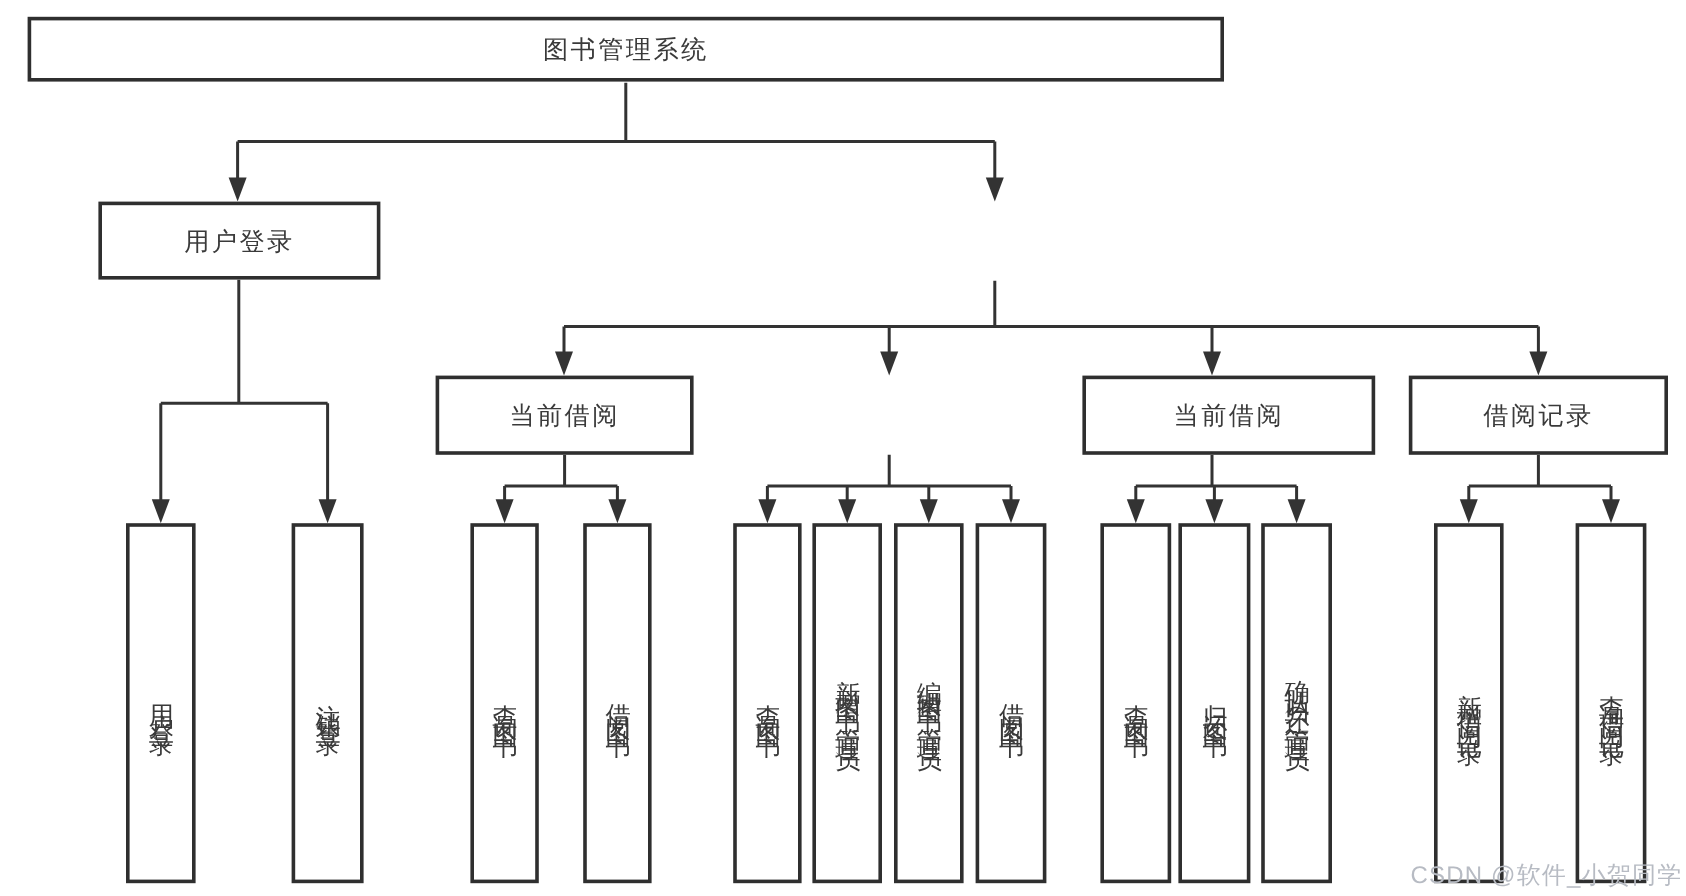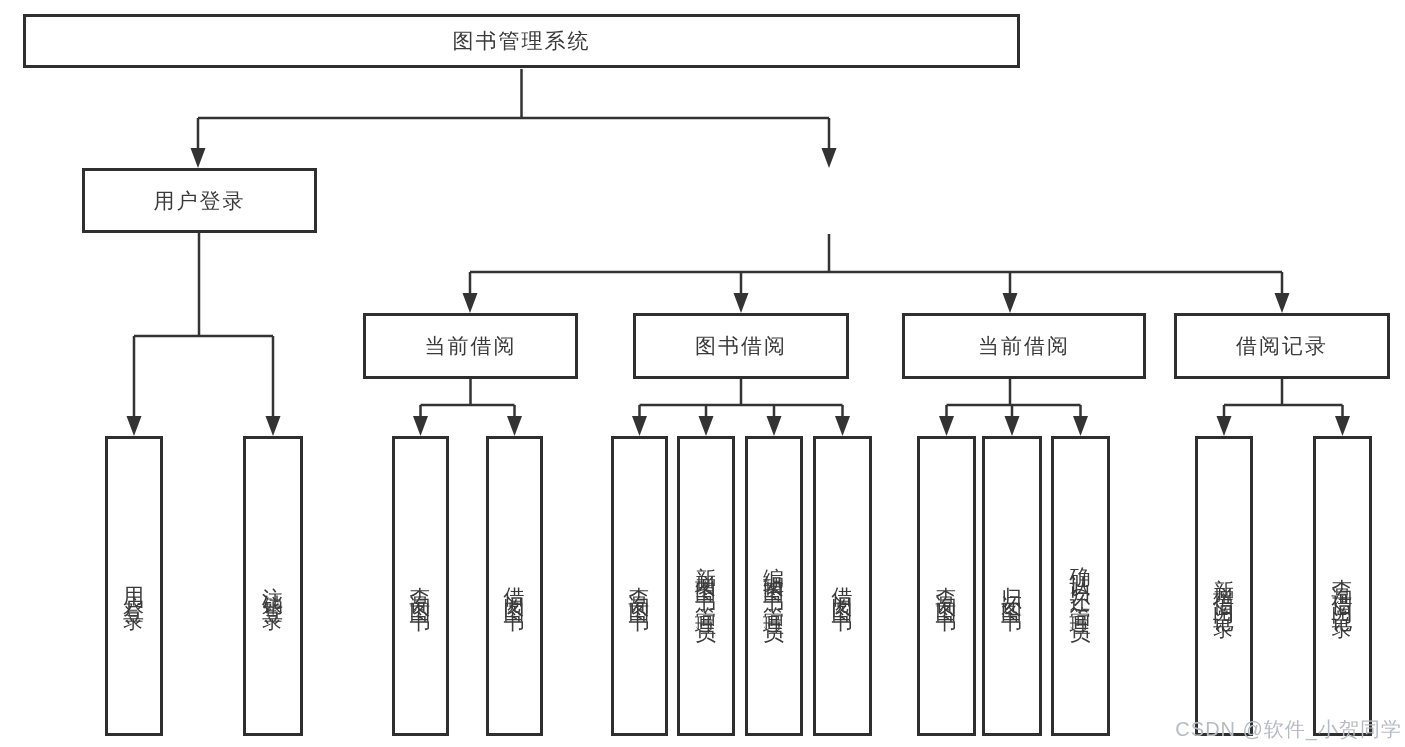--- a/index.html
+++ b/index.html
@@ -93,21 +93,20 @@
       <polygon points="1216.5,416 1231.5,416 1224,436"></polygon>
       <polygon points="1335,416 1350,416 1342.5,436"></polygon>
     </g>
   </svg>
 
   <div class="node h-node" style="left:23px; top:14px; width:997px; height:54px;">图书管理系统</div>
 
   <div class="node h-node" style="left:82px; top:168px; width:235px; height:65px;">用户登录</div>
 
   <div class="node h-node" style="left:363px; top:313px; width:215px; height:66px;">当前借阅</div>
-  <div class="node h-node" style="left:633px; top:313px; width:216px; height:66px;">图书借阅</div>
   <div class="node h-node" style="left:902px; top:313px; width:244px; height:66px;">当前借阅</div>
   <div class="node h-node" style="left:1174px; top:313px; width:216px; height:66px;">借阅记录</div>
 
   <div class="node v-node" style="left:105px; top:436px; width:58px; height:300px;">用户登录</div>
   <div class="node v-node" style="left:243px; top:436px; width:60px; height:300px;">注销登录</div>
 
   <div class="node v-node" style="left:392px; top:436px; width:57px; height:300px;">查询图书</div>
   <div class="node v-node" style="left:486px; top:436px; width:57px; height:300px;">借阅图书</div>
 
   <div class="node v-node" style="left:611px; top:436px; width:57px; height:300px;">查询图书</div>

